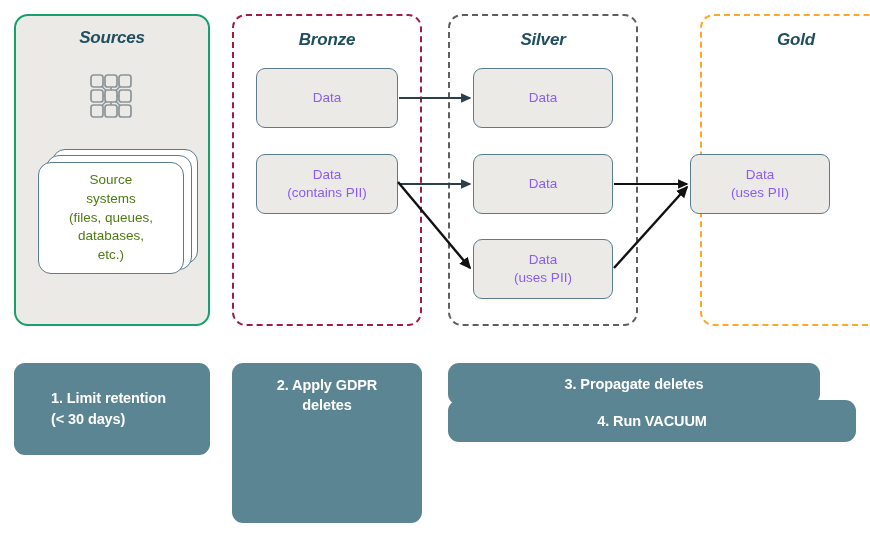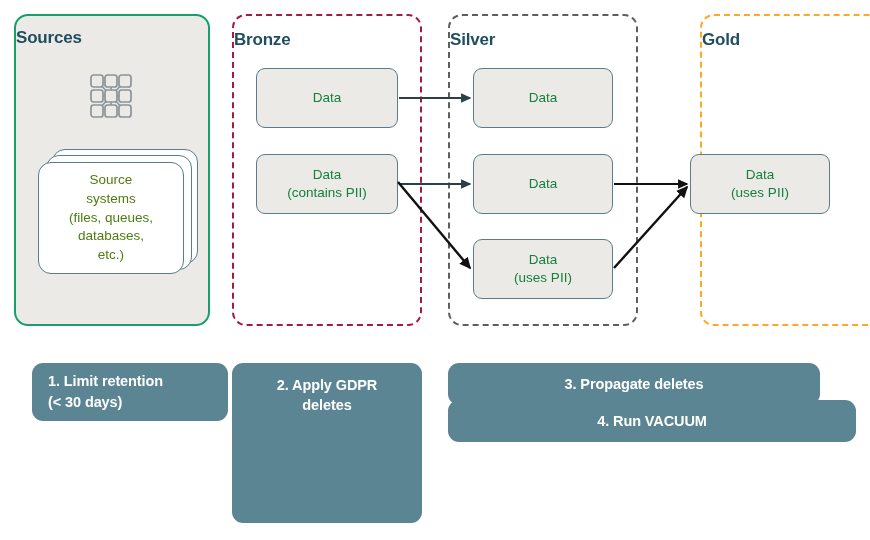--- a/index.html
+++ b/index.html
@@ -22,25 +22,26 @@
   
   .zone {
     position: absolute;
     box-sizing: border-box;
     border-radius: 14px;
   }
   .zone-title {
     position: absolute;
     left: 0;
     right: 0;
-    text-align: left;
+    text-align: center;
     font-size: 17px;
     font-weight: bold;
     color: #1f4e5f;
     letter-spacing: -0.2px;
+    font-style: italic;
   }
 
   #zone-sources {
     left: 14px; top: 14px; width: 196px; height: 312px;
     border: 2px solid #17a06c;
     background: #eceae6;
   }
   #zone-bronze {
     left: 232px; top: 14px; width: 190px; height: 312px;
     border: 2.5px dashed #a41b42;
@@ -62,21 +63,21 @@
     position: absolute;
     box-sizing: border-box;
     background: #eceae6;
     border: 1.4px solid #5b7c8d;
     border-radius: 9px;
     display: flex;
     align-items: center;
     justify-content: center;
     text-align: center;
     font-size: 13.5px;
-    color: #15803d;
+    color: #8b5cf6;
     line-height: 1.35;
     z-index: 4;
   }
   .data-box span { display: block; }
 
   
   .src-card {
     position: absolute;
     box-sizing: border-box;
     background: #ffffff;
@@ -117,22 +118,22 @@
     font-size: 14.5px;
     letter-spacing: -0.1px;
   }
   .action-bar .bar-label {
     display: block;
     text-align: center;
     white-space: pre-line;
   }
 
   #action-1 {
-    left: 32px; top: 363px; width: 196px; height: 58px;
-    display: flex; align-items: center;
+    left: 14px; top: 363px; width: 196px; height: 92px;
+    display: flex; align-items: center; padding-left: 21px;
   }
   #action-1 .bar-label { text-align: left; padding-left: 16px; line-height: 1.45; }
 
   #action-2 {
     left: 232px; top: 363px; width: 190px; height: 160px;
     padding: 12px 24px;
   }
   #action-2 .bar-label { line-height: 1.4; }
 
   #sql-block {

